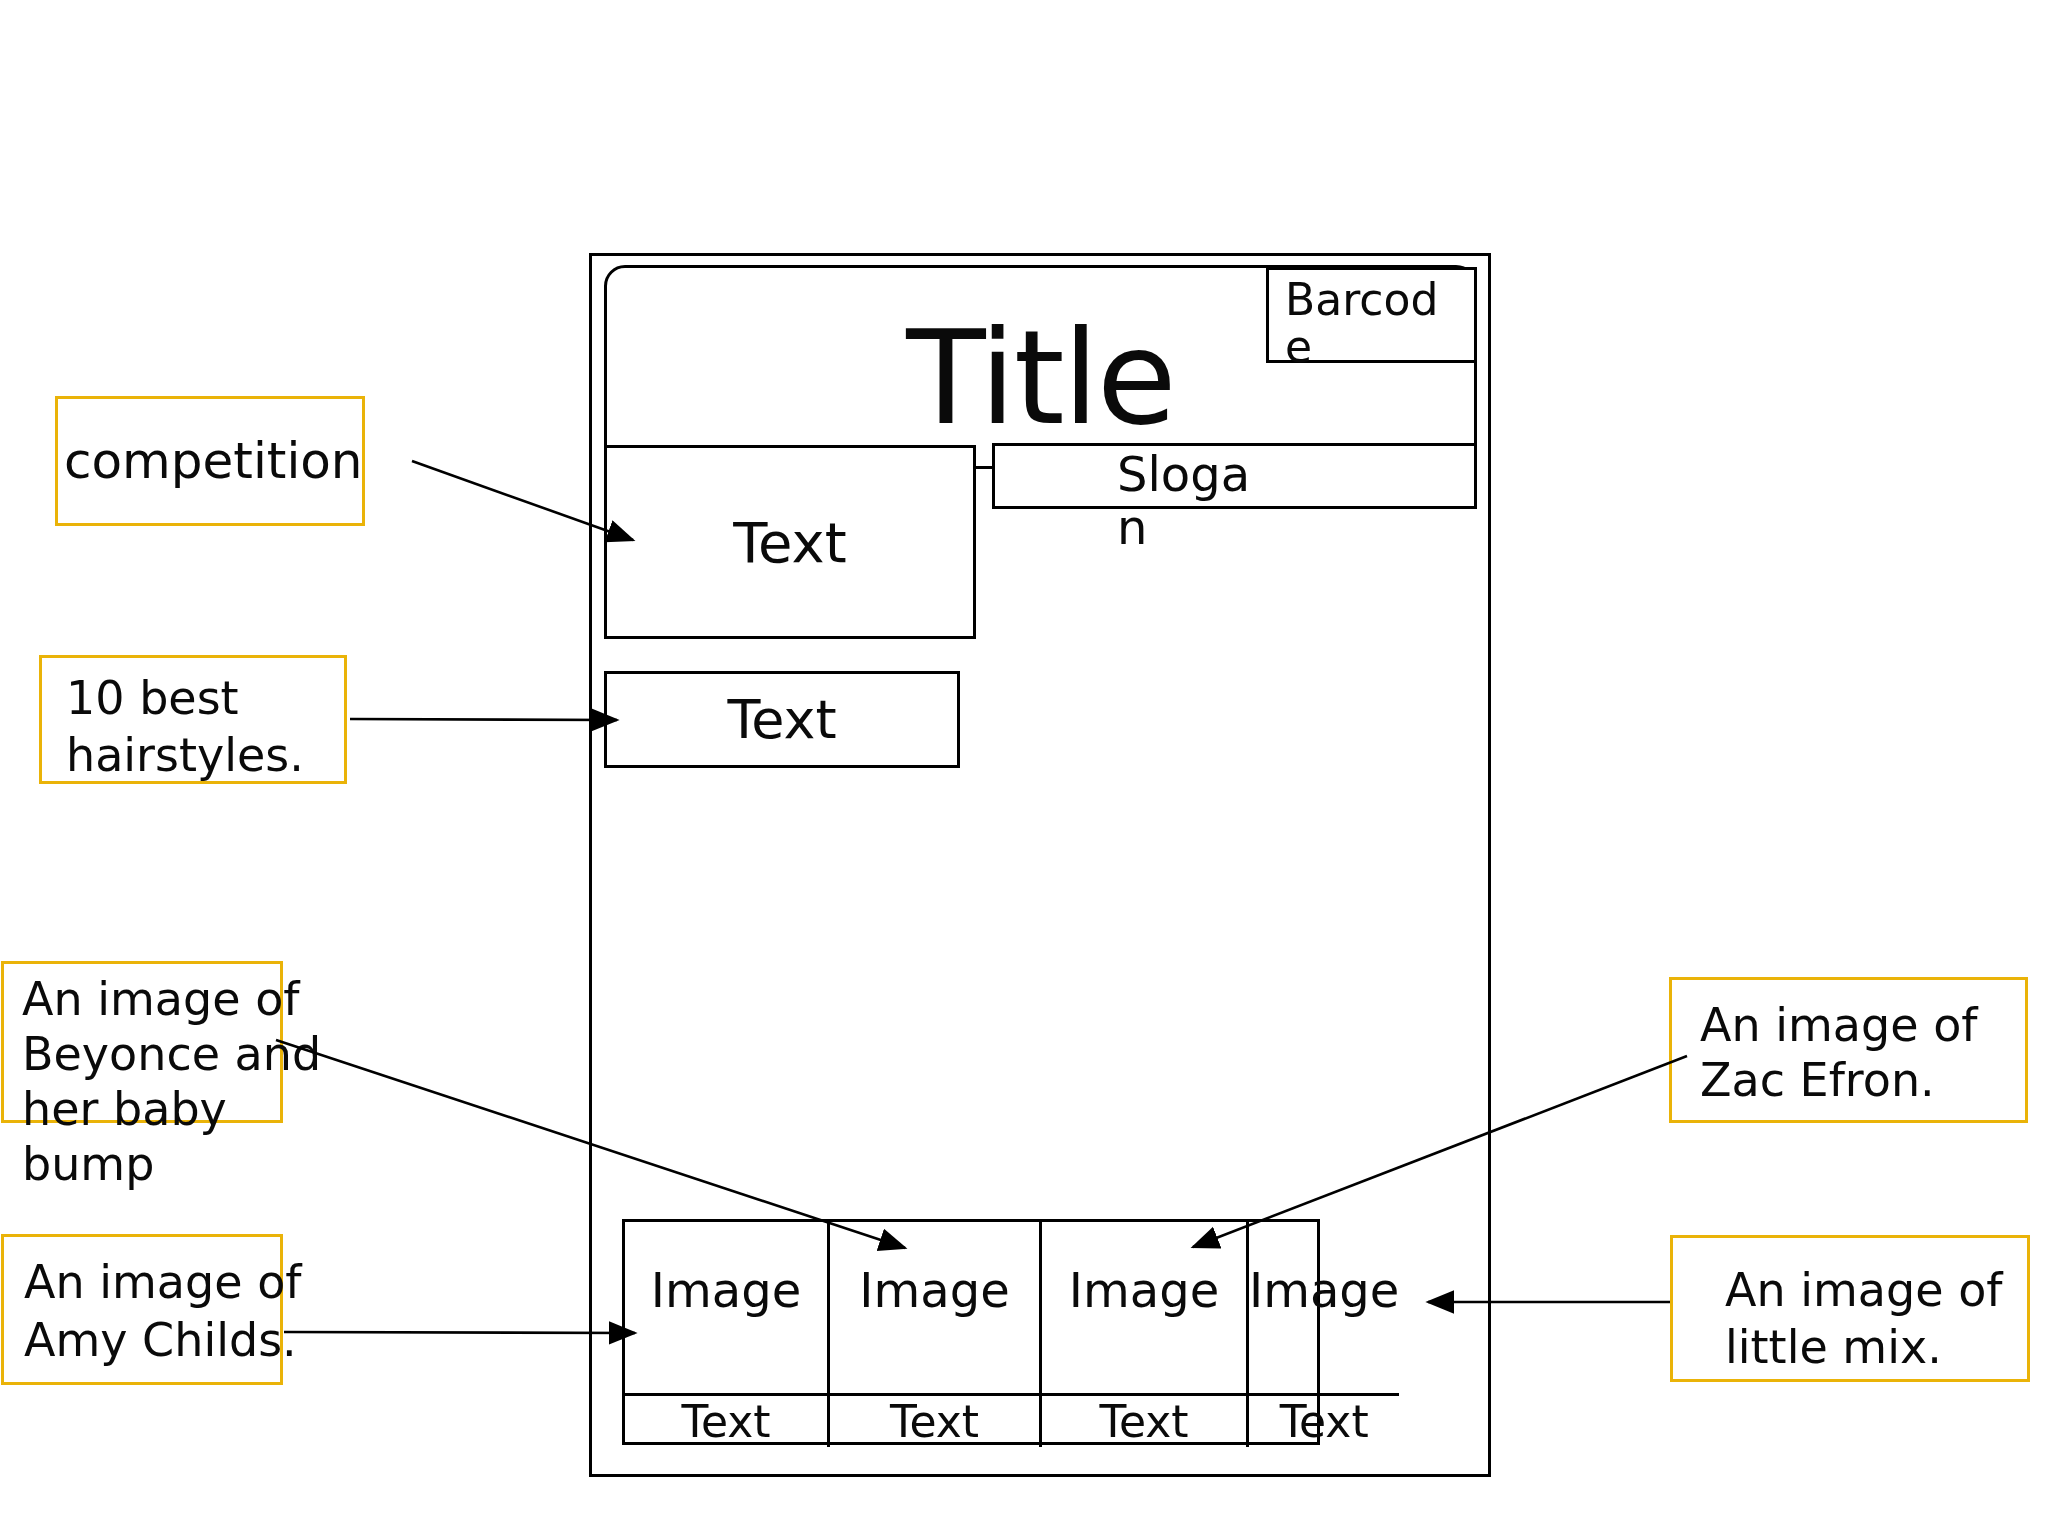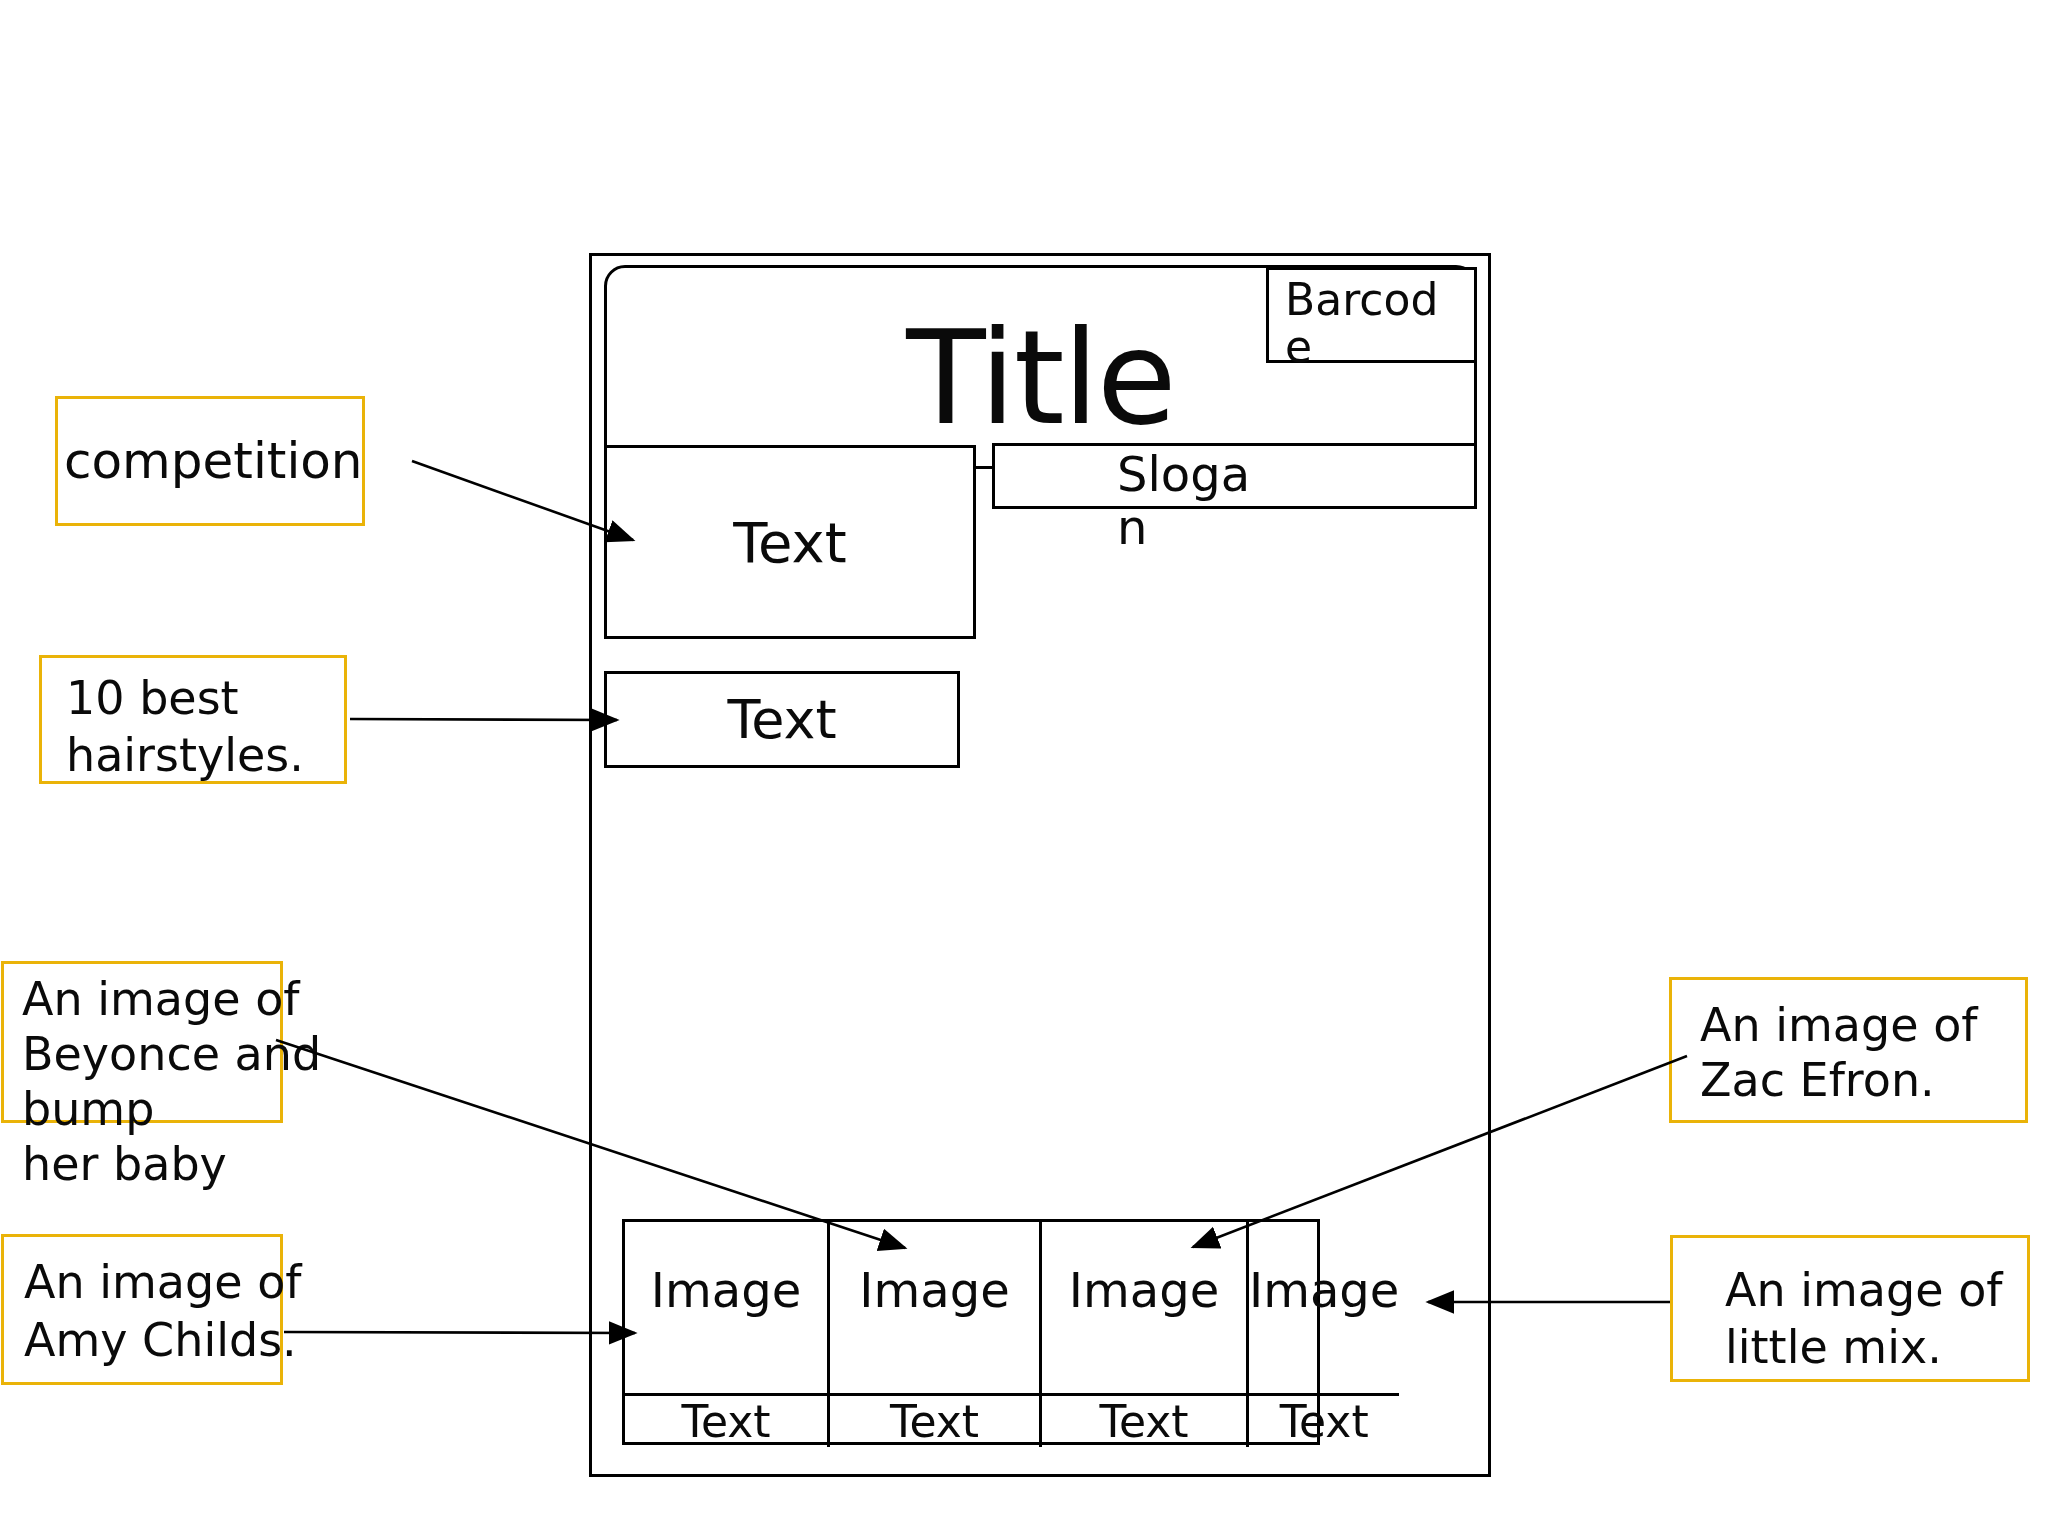--- a/index.html
+++ b/index.html
@@ -106,22 +106,22 @@
   </div>
 
   <div class="ann ann-hairstyles">
     <div>10 best</div>
     <div>hairstyles.</div>
   </div>
 
   <div class="ann ann-beyonce">
     <div>An image of</div>
     <div>Beyonce and</div>
+    <div>her baby</div>
     <div>bump</div>
-    <div>her baby</div>
   </div>
 
   <div class="ann ann-amy">
     <div>An image of</div>
     <div>Amy Childs.</div>
   </div>
 
   <div class="ann ann-zac">
     <div>An image of</div>
     <div>Zac Efron.</div>

